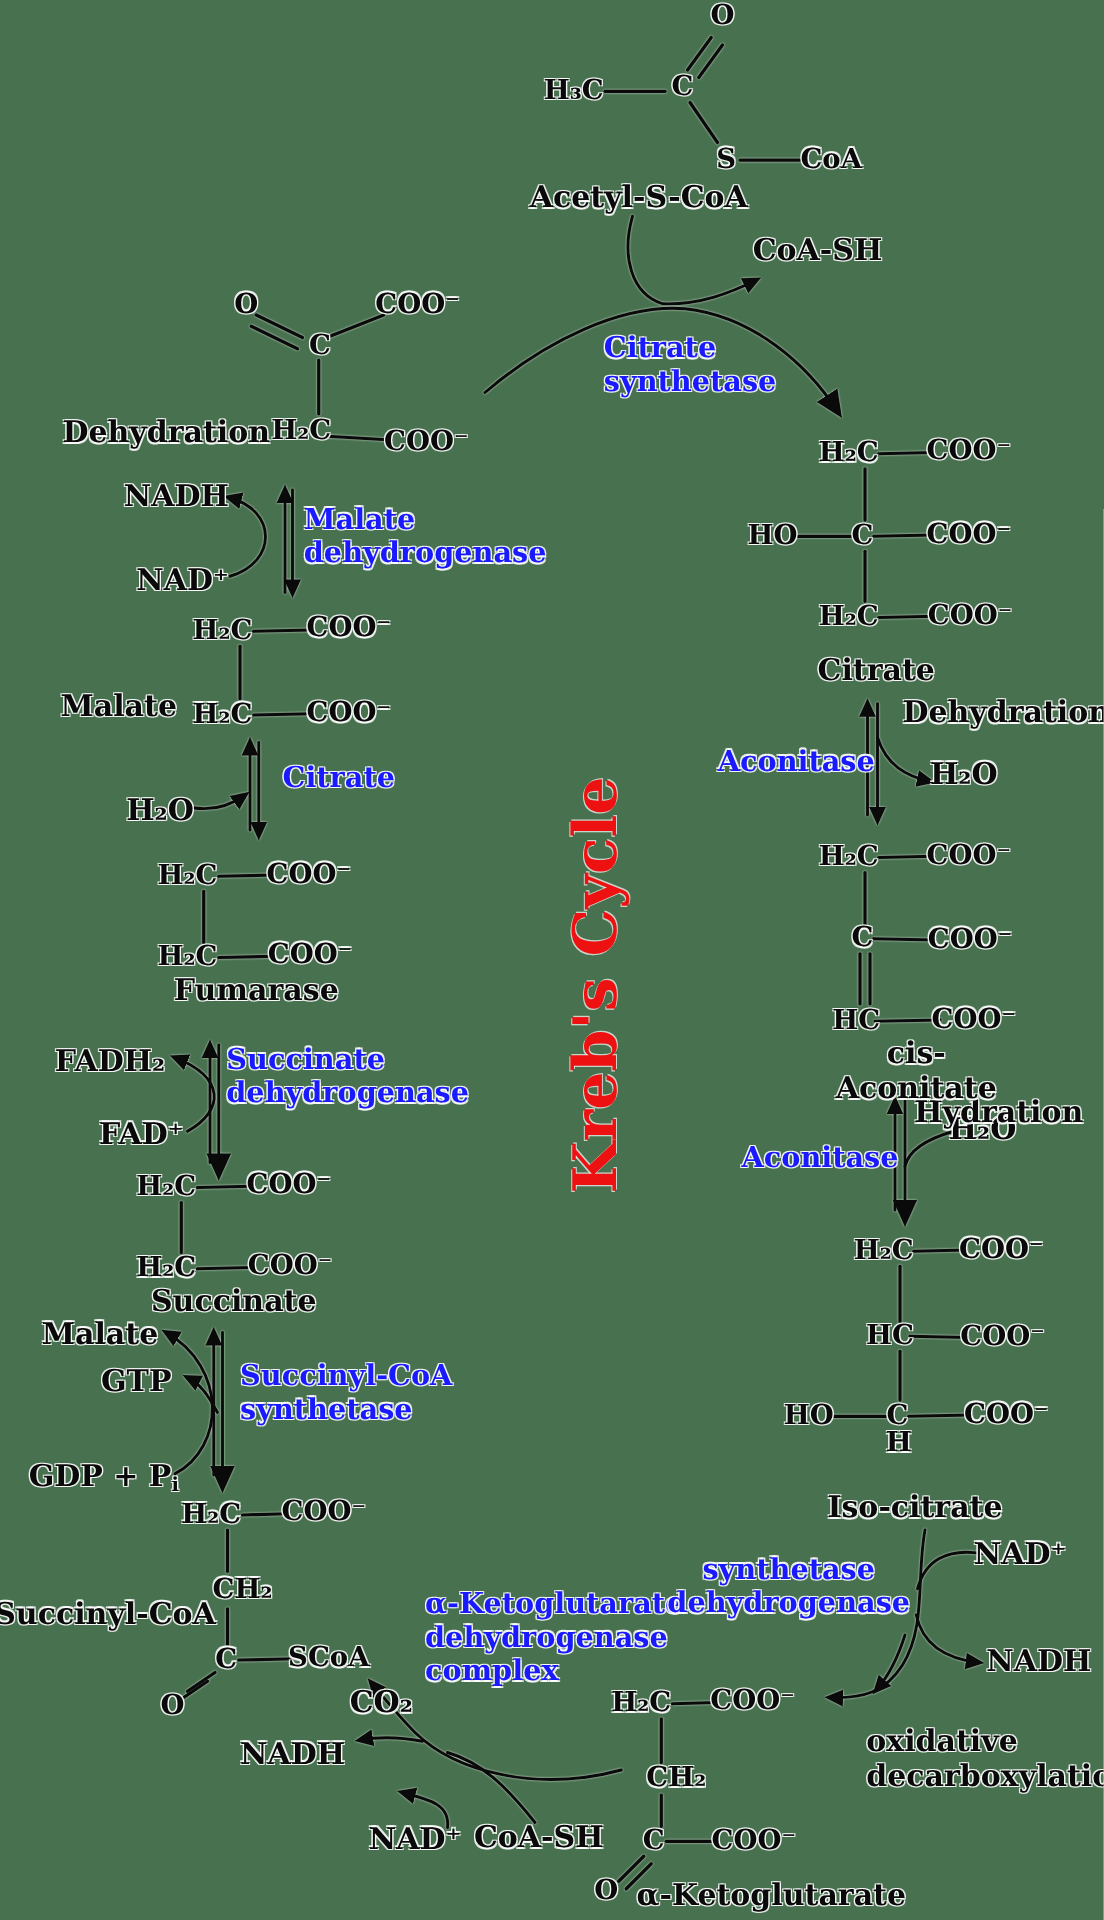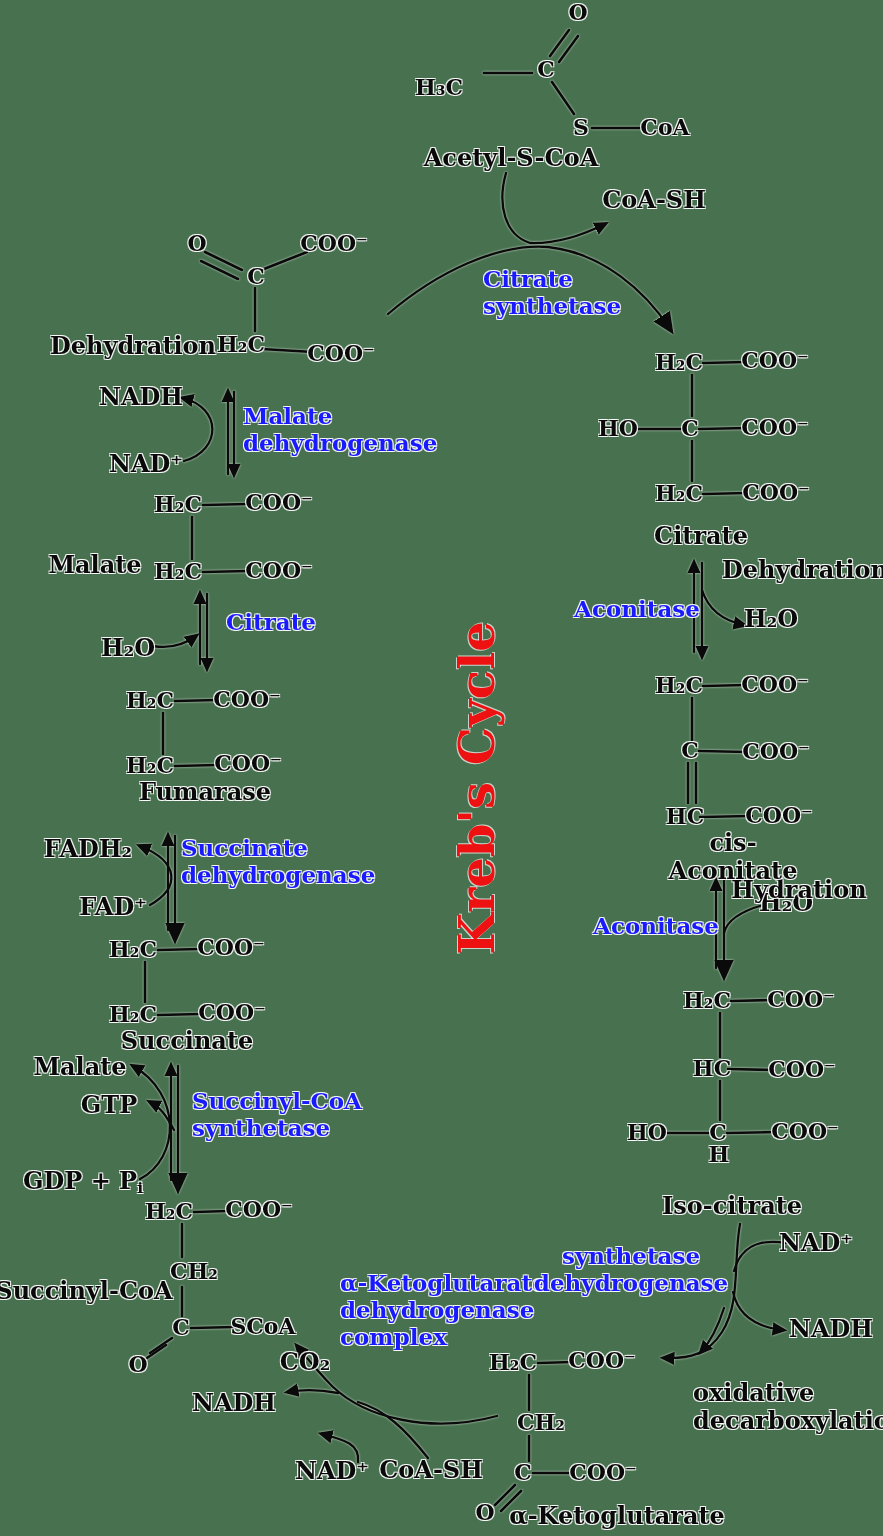--- a/index.html
+++ b/index.html
@@ -159,21 +159,21 @@
 
       <path d="M716 968 L716 881" marker-end="url(#ah)"></path>
       <path d="M724 881 L724 975" marker-end="url(#ahL)"></path>
       <path d="M763 905 C 742 911 727 920 724 933"></path>
     </g>
   </svg>
 
   <div class="lbl title" style="left:477px;top:788px;">Kreb's Cycle</div>
 
   <div class="lbl f22" style="left:578px;top:13px;">O</div>
-  <div class="lbl f22" style="left:439px;top:73px;margin-top:15px;">H₃C</div>
+  <div class="lbl f22" style="left:459px;top:73px;">H₃C</div>
   <div class="lbl f22" style="left:546px;top:70px;">C</div>
   <div class="lbl f22" style="left:581px;top:128px;">S</div>
   <div class="lbl f22" style="left:665px;top:128px;">CoA</div>
   <div class="lbl f24" style="left:511px;top:158px;">Acetyl-S-CoA</div>
   <div class="lbl f24" style="left:654px;top:200px;">CoA-SH</div>
   <div class="lbl left enzyme f23" style="left:483px;top:292px;">Citrate
 synthetase</div>
 
   <div class="lbl f22" style="left:197px;top:244px;">O</div>
   <div class="lbl f22" style="left:334px;top:244px;">COO⁻</div>

